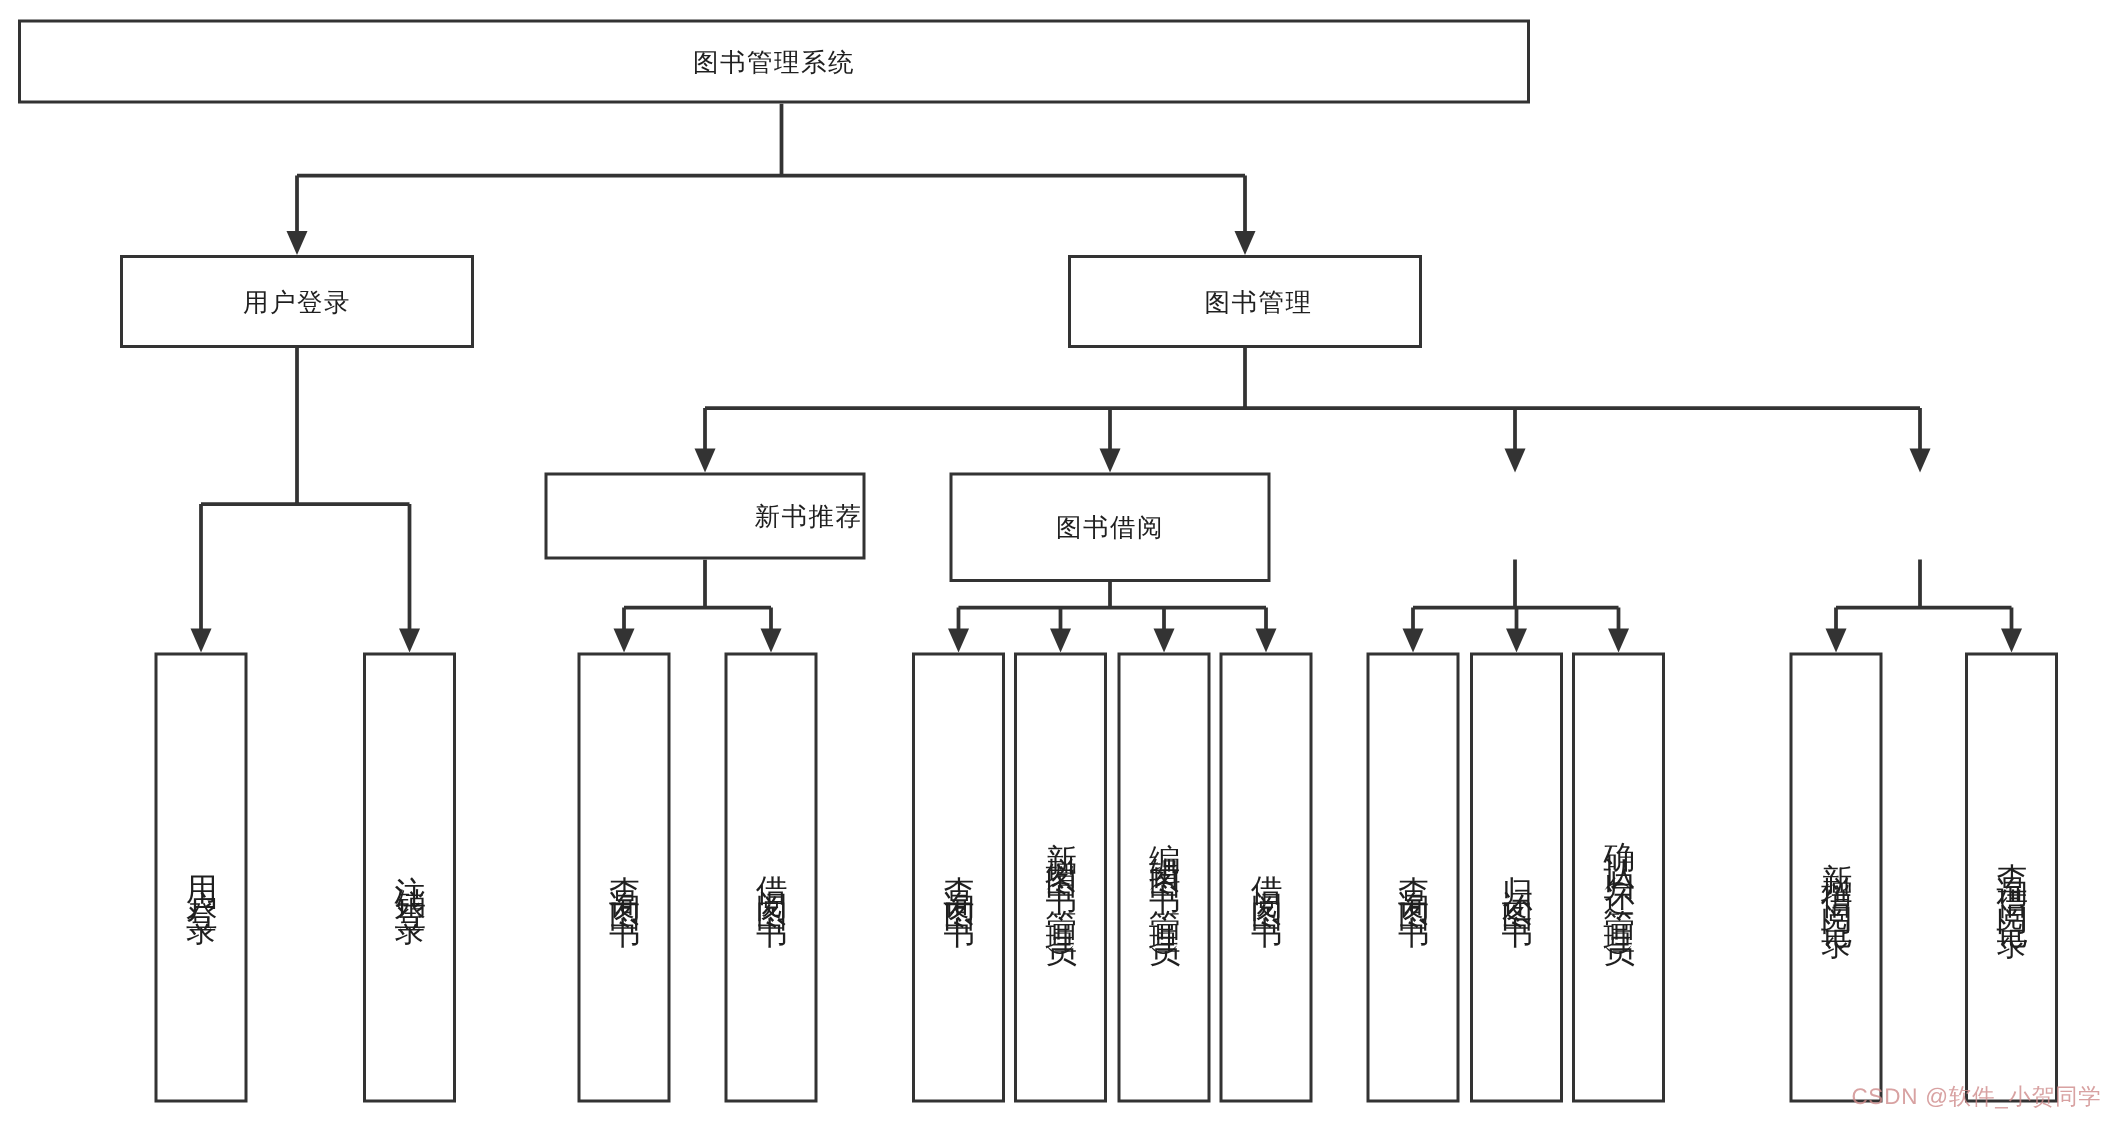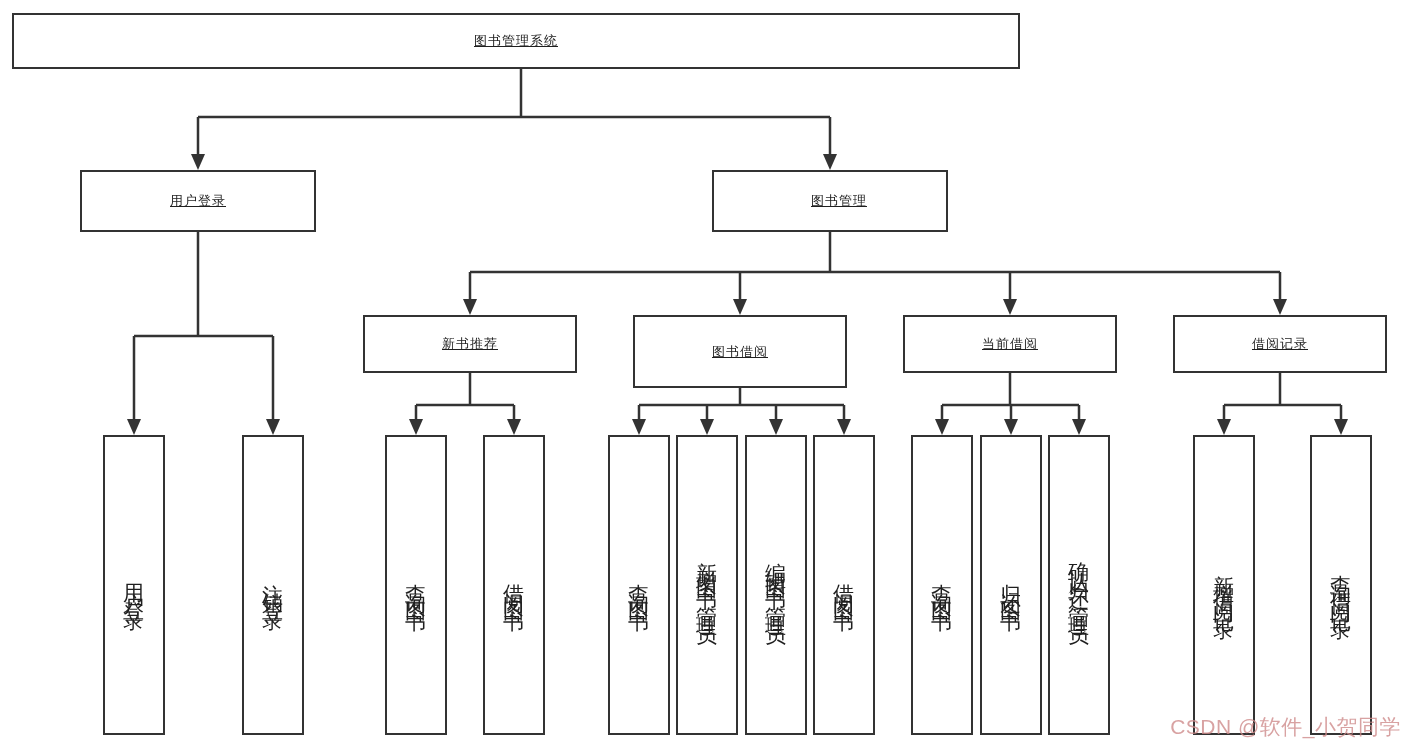--- a/index.html
+++ b/index.html
@@ -5,31 +5,31 @@
   :root { --line:#333333; --text:#1f1f1f; --bg:#ffffff; }
   html,body { margin:0; padding:0; background:var(--bg); }
   #canvas {
     position:relative; width:1405px; height:747px; background:var(--bg);
     font-family:"Liberation Sans", sans-serif; color:var(--text); overflow:hidden;
   }
   .box {
     position:absolute; box-sizing:border-box; border:2px solid var(--line);
     background:var(--bg); display:flex; align-items:center; justify-content:center;
   }
-  .hbox span { font-size:13px; letter-spacing:1px; white-space:nowrap;text-decoration:underline; }
+  .hbox span { font-size:17px; letter-spacing:1px; white-space:nowrap; }
   .vbox { top:435px; width:62px; height:300px; }
   .vbox span {
     writing-mode:vertical-rl; text-orientation:mixed;
     font-size:21px; letter-spacing:9px; line-height:1.1; white-space:nowrap;
   }
   #connectors { position:absolute; left:0; top:0; pointer-events:none; }
   #connectors path { stroke:var(--line); stroke-width:2.5; fill:none; }
   #connectors polygon { fill:var(--line); stroke:none; }
   #watermark {
-    position:absolute; right:4px; bottom:6px; font-size:21px;
+    position:absolute; right:4px; bottom:6px; font-size:15px;
     letter-spacing:0.5px; opacity:0.8; white-space:nowrap;
   }
 </style>
 </head>
 <body>
 
 <div id="canvas">
 
   <svg id="connectors" width="1405" height="747" viewBox="0 0 1405 747">
 
@@ -73,31 +73,25 @@
     <span>图书管理系统</span>
   </div>
 
   <div class="box hbox" style="left:80px;top:170px;width:236px;height:62px;">
     <span>用户登录</span>
   </div>
   <div class="box hbox" style="left:712px;top:170px;width:236px;height:62px;padding-left:18px;">
     <span>图书管理</span>
   </div>
 
-  <div class="box hbox" style="left:363px;top:315px;width:214px;height:58px;">
+  <div class="box hbox" style="left:363px;top:315px;width:214px;height:58px;justify-content:flex-end;">
     <span>新书推荐</span>
   </div>
   <div class="box hbox" style="left:633px;top:315px;width:214px;height:73px;">
     <span>图书借阅</span>
-  </div>
-  <div class="box hbox" style="left:903px;top:315px;width:214px;height:58px;">
-    <span>当前借阅</span>
-  </div>
-  <div class="box hbox" style="left:1173px;top:315px;width:214px;height:58px;">
-    <span>借阅记录</span>
   </div>
 
   <div class="box vbox" style="left:103px;">
     <span>用户登录</span>
   </div>
   <div class="box vbox" style="left:242px;">
     <span>注销登录</span>
   </div>
 
   <div class="box vbox" style="left:385px;">

